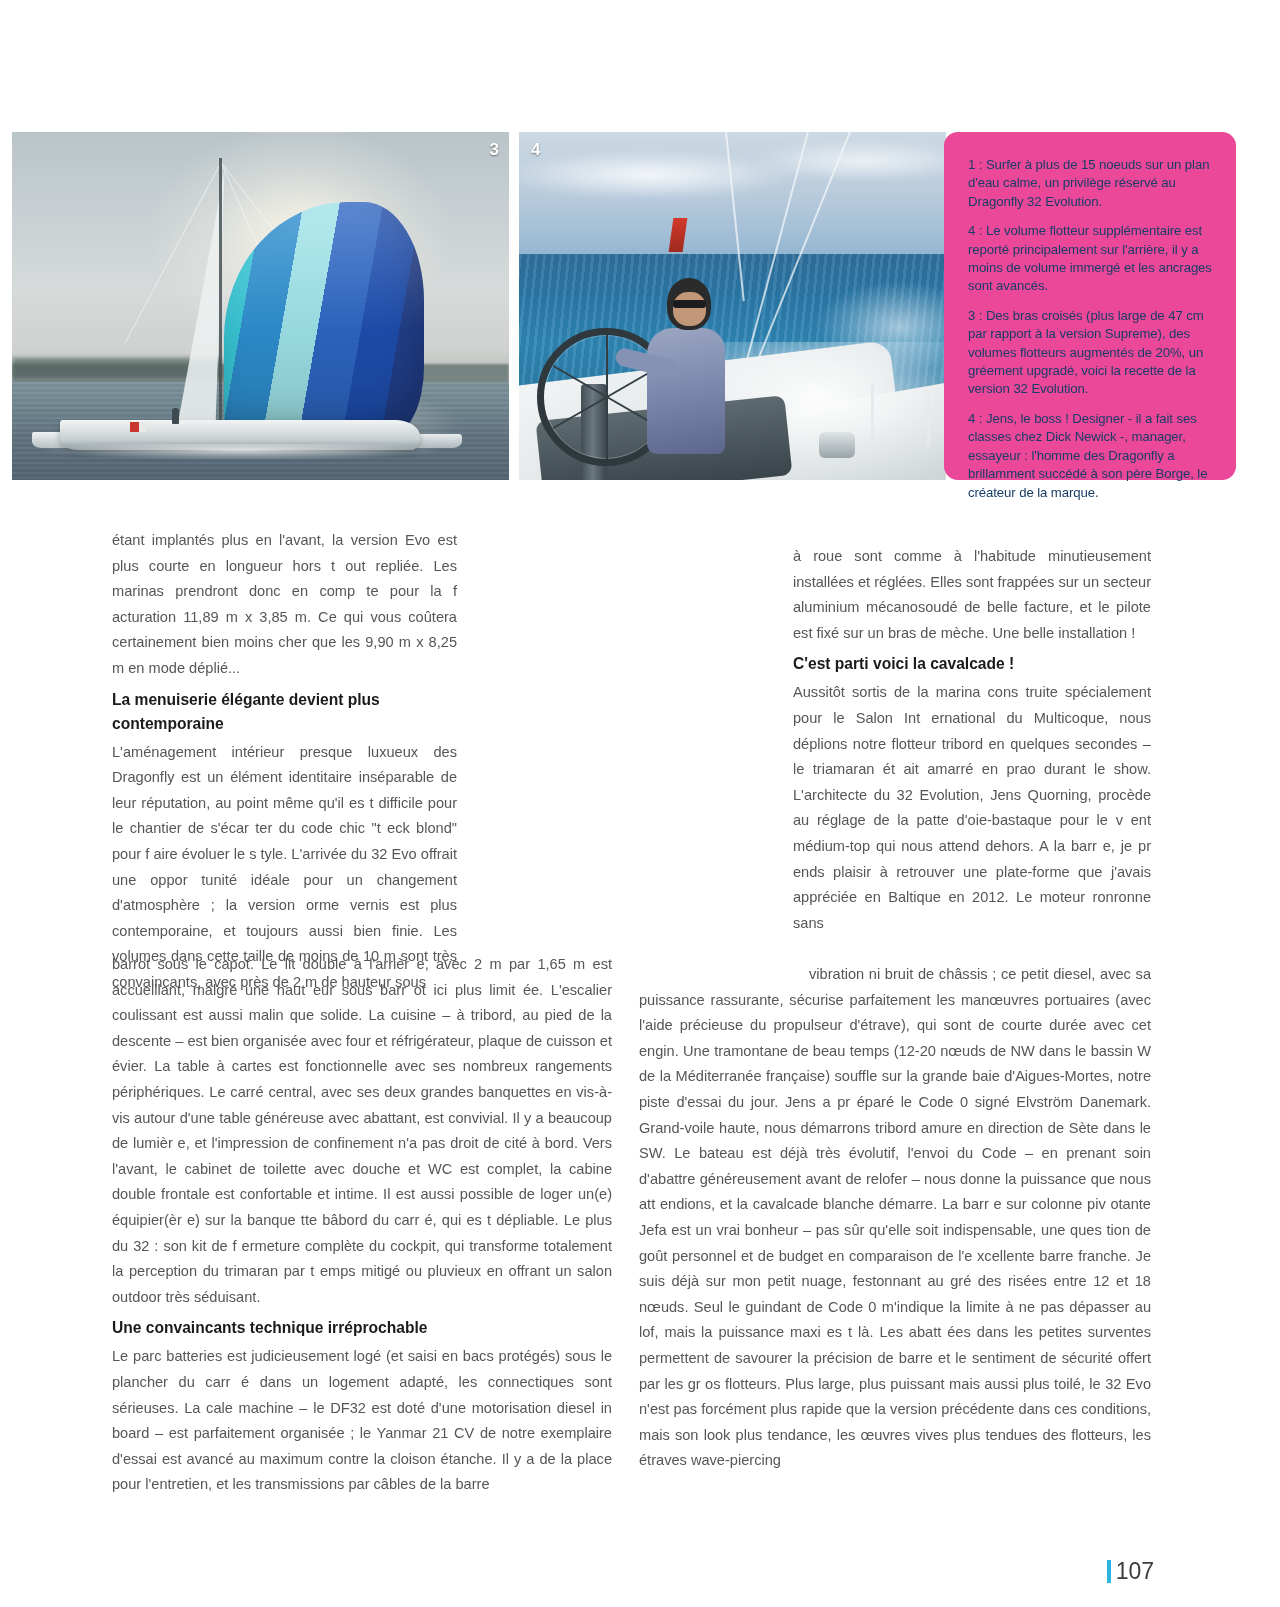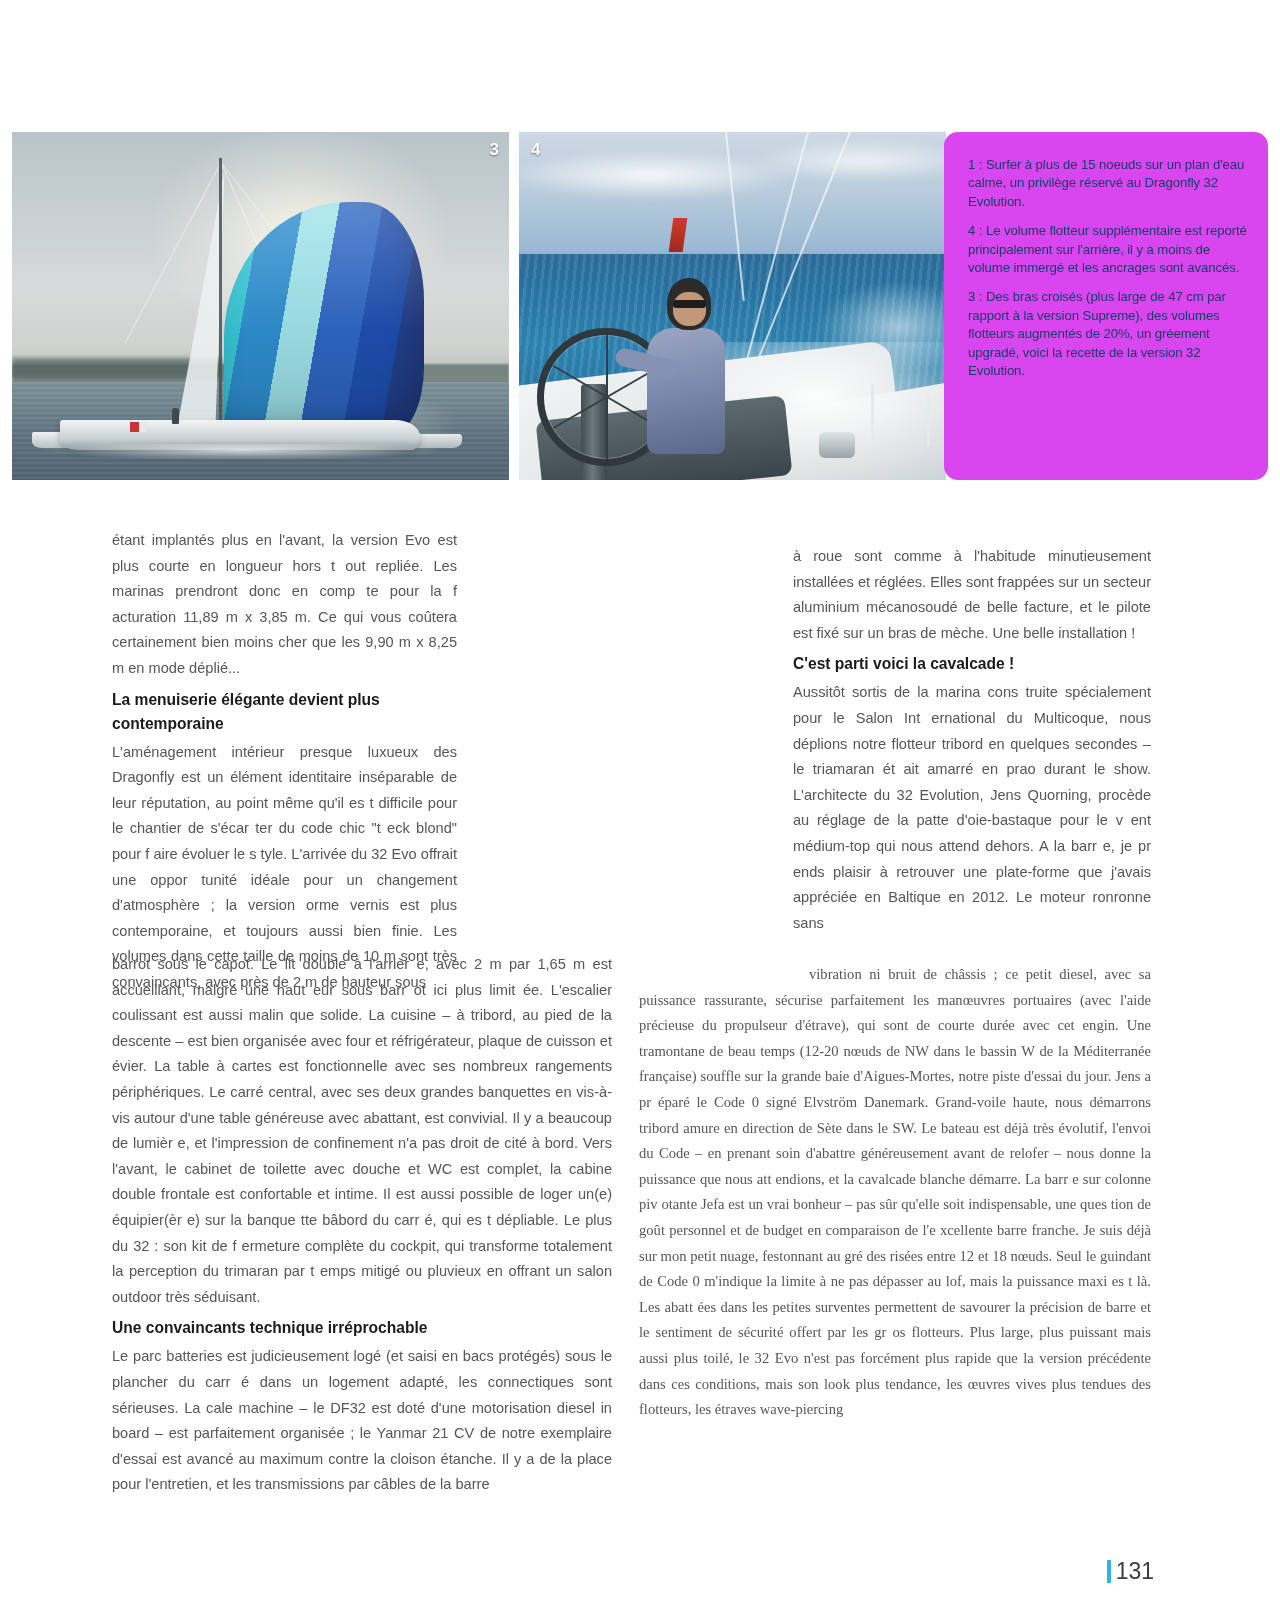--- a/index.html
+++ b/index.html
@@ -265,23 +265,23 @@
   .p4-winch {
     position:absolute; left:300px; top:300px; width:36px; height:26px;
     background: linear-gradient(180deg,#dfe4e6,#9aa4a8); border-radius:6px;
   }
 
   
   #caption-box {
     position: absolute;
     left: 944px;
     top: 132px;
-    width: 324px;
+    width: 292px;
     height: 348px;
-    background: #d946ef;
+    background: #ec4899;
     border-radius: 14px;
     box-sizing: border-box;
     padding: 24px 20px 18px 24px;
   }
   .caption-p {
     color: #183d66;
     font-family: "Liberation Sans", sans-serif;
     font-size: 13.2px;
     line-height: 18.4px;
     margin: 0 0 11px 0;
@@ -342,21 +342,20 @@
     left: 112px; top: 952px;
     width: 500px;
   }
   #col-right-wide {
     position: absolute;
     left: 639px; top: 962px;
     width: 512px;
   }
   #right-wide-firstline {
     text-indent: 170px;
-    font-family: Liberation Serif, serif;
   }
 
   
   #page-number {
     position: absolute;
     right: 18px; bottom: 22px;
     display: flex;
     align-items: center;
     gap: 5px;
   }
@@ -431,20 +430,21 @@
     <div class="p4-person-shades"></div>
     <div class="photo-badge">4</div>
   </div>
 
 </div>
 
 <div id="caption-box">
   <p class="caption-p">1 : Surfer à plus de 15 noeuds sur un plan d'eau calme, un privilège réservé au Dragonfly 32 Evolution.</p>
   <p class="caption-p">4 : Le volume flotteur supplémentaire est reporté principalement sur l'arrière, il y a moins de volume immergé et les ancrages sont avancés.</p>
   <p class="caption-p">3 : Des bras croisés (plus large de 47 cm par rapport à la version Supreme), des volumes flotteurs augmentés de 20%, un gréement upgradé, voici la recette de la version 32 Evolution.</p>
+  <p class="caption-p">4 : Jens, le boss ! Designer  - il a fait ses classes chez Dick Newick -, manager, essayeur : l'homme des Dragonfly a brillamment succédé à son père Borge, le créateur de la marque.</p>
 </div>
 
 <div id="article">
 
   <div id="col-left-top">
     <p class="body-text">étant implantés plus en l'avant, la version Evo est plus courte en longueur hors t out repliée. Les marinas prendront donc en comp  te  pour la f  acturation 11,89 m x 3,85 m. Ce qui vous coûtera certainement bien moins cher que les 9,90 m x 8,25 m en mode déplié...</p>
     <h3 class="subhead">La menuiserie élégante devient plus contemporaine</h3>
     <p class="body-text">L'aménagement intérieur presque luxueux des Dragonfly est un élément identitaire inséparable de leur réputation, au point même qu'il es  t difficile pour le chantier de s'écar ter du code chic "t eck blond" pour f aire évoluer le s tyle. L'arrivée du 32 Evo offrait une oppor tunité idéale pour un changement d'atmosphère ; la version orme vernis est plus contemporaine, et toujours aussi bien finie. Les volumes dans cette taille de moins de 10 m sont très convaincants, avec près de 2 m de hauteur sous</p>
   </div>
 
@@ -460,16 +460,16 @@
     <h3 class="subhead">Une convaincants technique irréprochable</h3>
     <p class="body-text">Le parc batteries est judicieusement logé (et saisi en bacs protégés) sous le plancher du carr é dans un logement adapté, les connectiques sont sérieuses. La cale machine – le DF32 est doté d'une motorisation diesel in board – est parfaitement organisée ; le Yanmar 21 CV de notre exemplaire d'essai est avancé au maximum contre la cloison étanche. Il y a de la place pour l'entretien, et les transmissions par câbles de la barre</p>
   </div>
 
   <div id="col-right-wide">
     <p class="body-text" id="right-wide-firstline">vibration ni bruit de châssis ; ce petit diesel, avec sa puissance rassurante, sécurise parfaitement les manœuvres portuaires (avec l'aide précieuse du propulseur d'étrave), qui sont de courte durée avec cet engin. Une tramontane de beau temps (12-20 nœuds de NW dans le bassin W de la Méditerranée française) souffle sur la grande baie d'Aigues-Mortes, notre piste d'essai du jour. Jens a pr éparé le Code 0 signé Elvström Danemark. Grand-voile haute, nous démarrons tribord amure en direction de Sète dans le SW. Le bateau est déjà très évolutif, l'envoi du Code – en prenant soin d'abattre généreusement avant de relofer – nous donne la puissance que nous att endions, et la cavalcade blanche démarre. La barr e sur colonne piv otante Jefa est un vrai bonheur – pas sûr qu'elle soit indispensable, une ques  tion de goût personnel et de budget en comparaison de l'e xcellente barre franche. Je suis déjà sur mon petit nuage, festonnant au gré des risées entre 12 et 18 nœuds. Seul le guindant de Code 0 m'indique la limite à ne pas dépasser au lof, mais la puissance maxi es  t là. Les abatt ées dans les petites surventes permettent de savourer la précision de barre et le sentiment de sécurité offert par les gr os flotteurs. Plus large, plus puissant mais aussi plus toilé, le 32 Evo n'est pas forcément plus rapide que la version précédente dans ces conditions, mais son look plus tendance, les œuvres vives plus tendues des flotteurs, les étraves wave-piercing</p>
   </div>
 
   <div id="page-number">
     <span id="page-rule"></span>
-    <span id="page-num-text">131</span>
+    <span id="page-num-text">107</span>
   </div>
 
 </div>
 
 </body></html>

